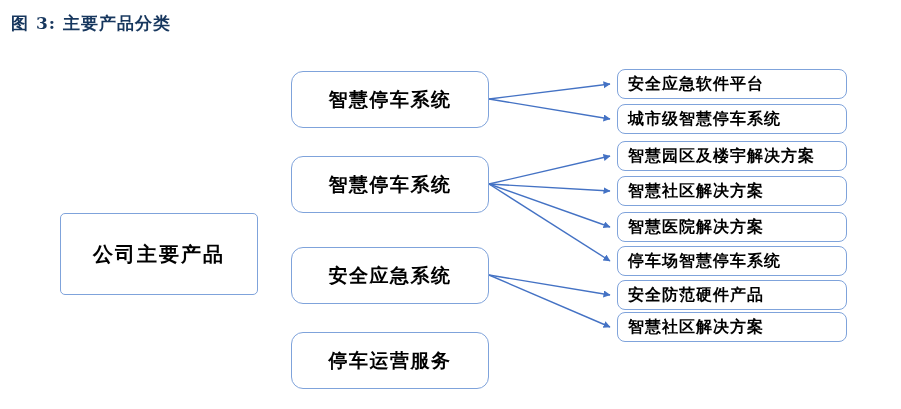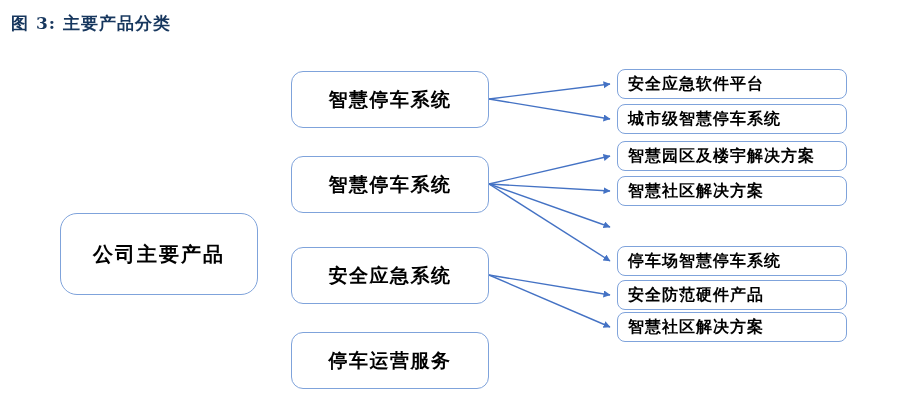--- a/index.html
+++ b/index.html
@@ -20,21 +20,21 @@
     font-family:"DejaVu Serif","Liberation Serif",serif;
   }
   .box{
     position:absolute;background:var(--background);
     border:1.5px solid var(--box-border);
     color:var(--text);font-weight:bold;
     display:flex;align-items:center;justify-content:center;
   }
   .root{
     left:60px;top:213px;width:198px;height:82px;
-    border-radius:17px;font-size:20px;letter-spacing:2px;
+    border-radius:5px;font-size:20px;letter-spacing:2px;
   }
   .mid{
     left:291px;width:198px;height:57px;
     border-radius:12px;font-size:19px;letter-spacing:1.5px;
   }
   .leaf{
     left:617px;width:230px;height:30px;
     border-radius:8px;font-size:16px;letter-spacing:1px;
     justify-content:flex-start;padding-left:10px;
   }
@@ -69,17 +69,18 @@
 
   <div class="box mid" style="top:71px">智慧停车系统</div>
   <div class="box mid" style="top:156px">智慧停车系统</div>
   <div class="box mid" style="top:247px">安全应急系统</div>
   <div class="box mid" style="top:332px">停车运营服务</div>
 
   <div class="box leaf" style="top:69px">安全应急软件平台</div>
   <div class="box leaf" style="top:104px">城市级智慧停车系统</div>
   <div class="box leaf" style="top:141px">智慧园区及楼宇解决方案</div>
   <div class="box leaf" style="top:176px">智慧社区解决方案</div>
+  <div class="box leaf" style="top:212px">智慧医院解决方案</div>
   <div class="box leaf" style="top:246px">停车场智慧停车系统</div>
   <div class="box leaf" style="top:280px">安全防范硬件产品</div>
   <div class="box leaf" style="top:312px">智慧社区解决方案</div>
 
 </div>
 
 </body></html>

